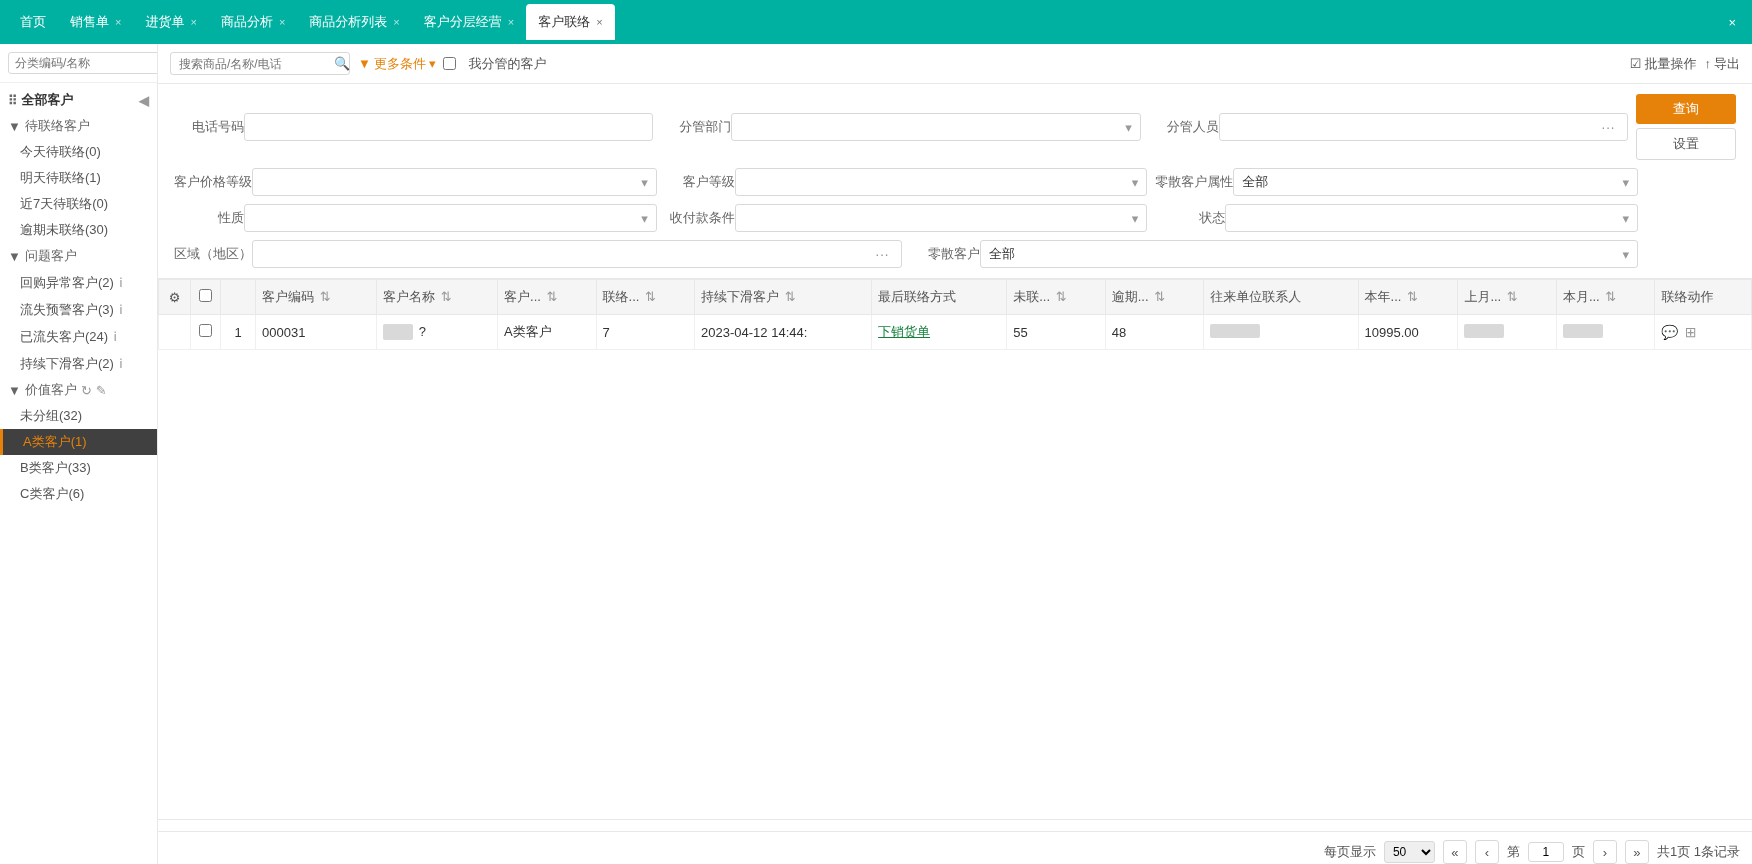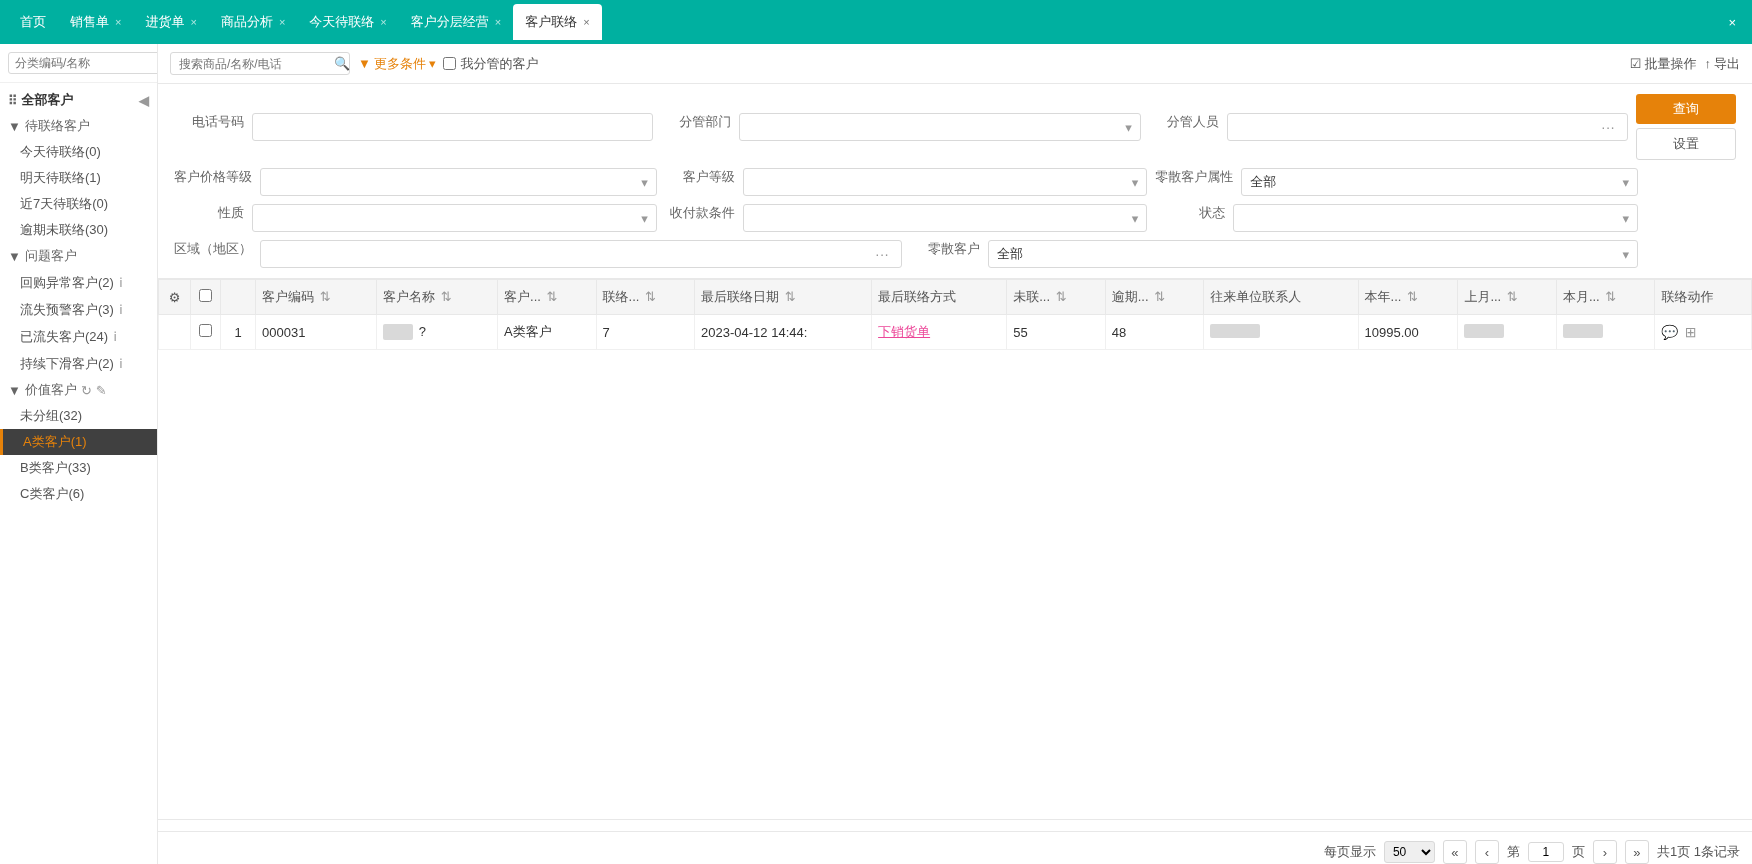--- a/index.html
+++ b/index.html
@@ -112,42 +112,43 @@
       width: 180px;
     }
     .filter-search input { border: none; outline: none; font-size: 12px; flex: 1; }
     .filter-more {
       color: #e6820a;
       cursor: pointer;
       display: flex;
       align-items: center;
       gap: 3px;
     }
-    .filter-checkbox { display: flex; align-items: center; gap: 4px; color: #555; cursor: pointer; }
+    .filter-checkbox { display: flex; align-items: center; gap: 12px; color: #555; cursor: pointer; }
     .filter-actions { margin-left: auto; display: flex; gap: 8px; align-items: center; }
     .filter-actions .batch-op { color: #555; cursor: pointer; display: flex; align-items: center; gap: 3px; }
     .filter-actions .export { color: #555; cursor: pointer; display: flex; align-items: center; gap: 3px; }
 
     
     .advanced-filter {
       background: #fff;
       padding: 10px 16px;
       border-bottom: 1px solid #e8e8e8;
     }
     .filter-row {
       display: flex;
       align-items: center;
       margin-bottom: 8px;
       gap: 8px;
     }
     .filter-row:last-child { margin-bottom: 0; }
     .filter-field {
       display: flex;
+      align-items: center;
       flex: 1;
-      gap: 8px;
+      gap: 0;
     }
     .filter-label { color: #666; white-space: nowrap; min-width: 70px; text-align: right; }
     .filter-input {
       flex: 1;
       border: 1px solid #d9d9d9;
       border-radius: 3px;
       padding: 4px 8px;
       outline: none;
       font-size: 12px;
       color: #333;
@@ -217,21 +218,21 @@
     table th .sort-icon { color: #999; margin-left: 2px; }
     table td {
       border: 1px solid #f0f0f0;
       padding: 8px 6px;
       color: #333;
       white-space: nowrap;
     }
     .col-gear { width: 32px; text-align: center; }
     .col-check { width: 30px; text-align: center; }
     .col-num { width: 35px; text-align: center; }
-    .link-text { color: #ec4899; cursor: pointer; text-decoration: underline; margin-top: 48px; }
+    .link-text { color: #15803d; cursor: pointer; text-decoration: underline; margin-top: 48px; }
 
     
     .pagination {
       background: #fff;
       border-top: 1px solid #e8e8e8;
       padding: 8px 12px;
       display: flex;
       align-items: center;
       justify-content: flex-end;
       gap: 8px;
@@ -308,21 +309,21 @@
   </div>
   <div class="nav-item">
     <span>进货单</span>
     <span class="close-btn">×</span>
   </div>
   <div class="nav-item">
     <span>商品分析</span>
     <span class="close-btn">×</span>
   </div>
   <div class="nav-item">
-    <span>今天待联络</span>
+    <span>商品分析列表</span>
     <span class="close-btn">×</span>
   </div>
   <div class="nav-item">
     <span>客户分层经营</span>
     <span class="close-btn">×</span>
   </div>
   <div class="nav-item active">
     <span>客户联络</span>
     <span class="close-btn">×</span>
   </div>
@@ -548,21 +549,21 @@
             </th>
             <th>
               <span>客户...</span>
               <span class="sort-icon">⇅</span>
             </th>
             <th>
               <span>联络...</span>
               <span class="sort-icon">⇅</span>
             </th>
             <th>
-              <span>最后联络日期</span>
+              <span>持续下滑客户</span>
               <span class="sort-icon">⇅</span>
             </th>
             <th>
               <span>最后联络方式</span>
             </th>
             <th>
               <span>未联...</span>
               <span class="sort-icon">⇅</span>
             </th>
             <th>

